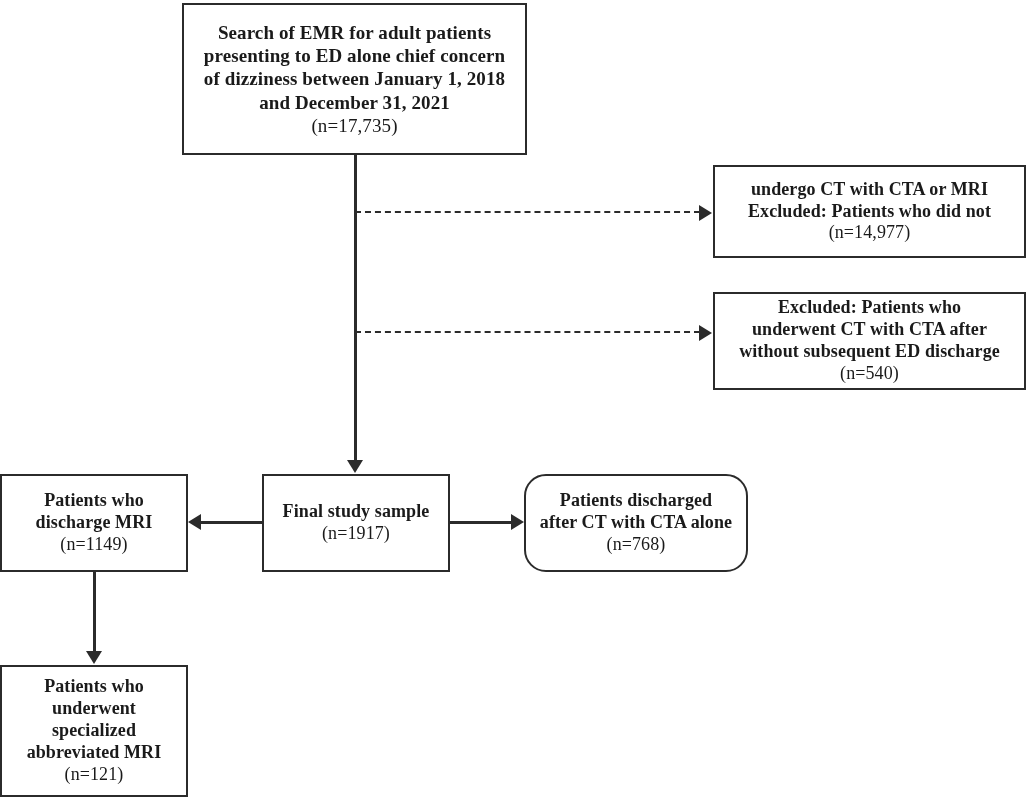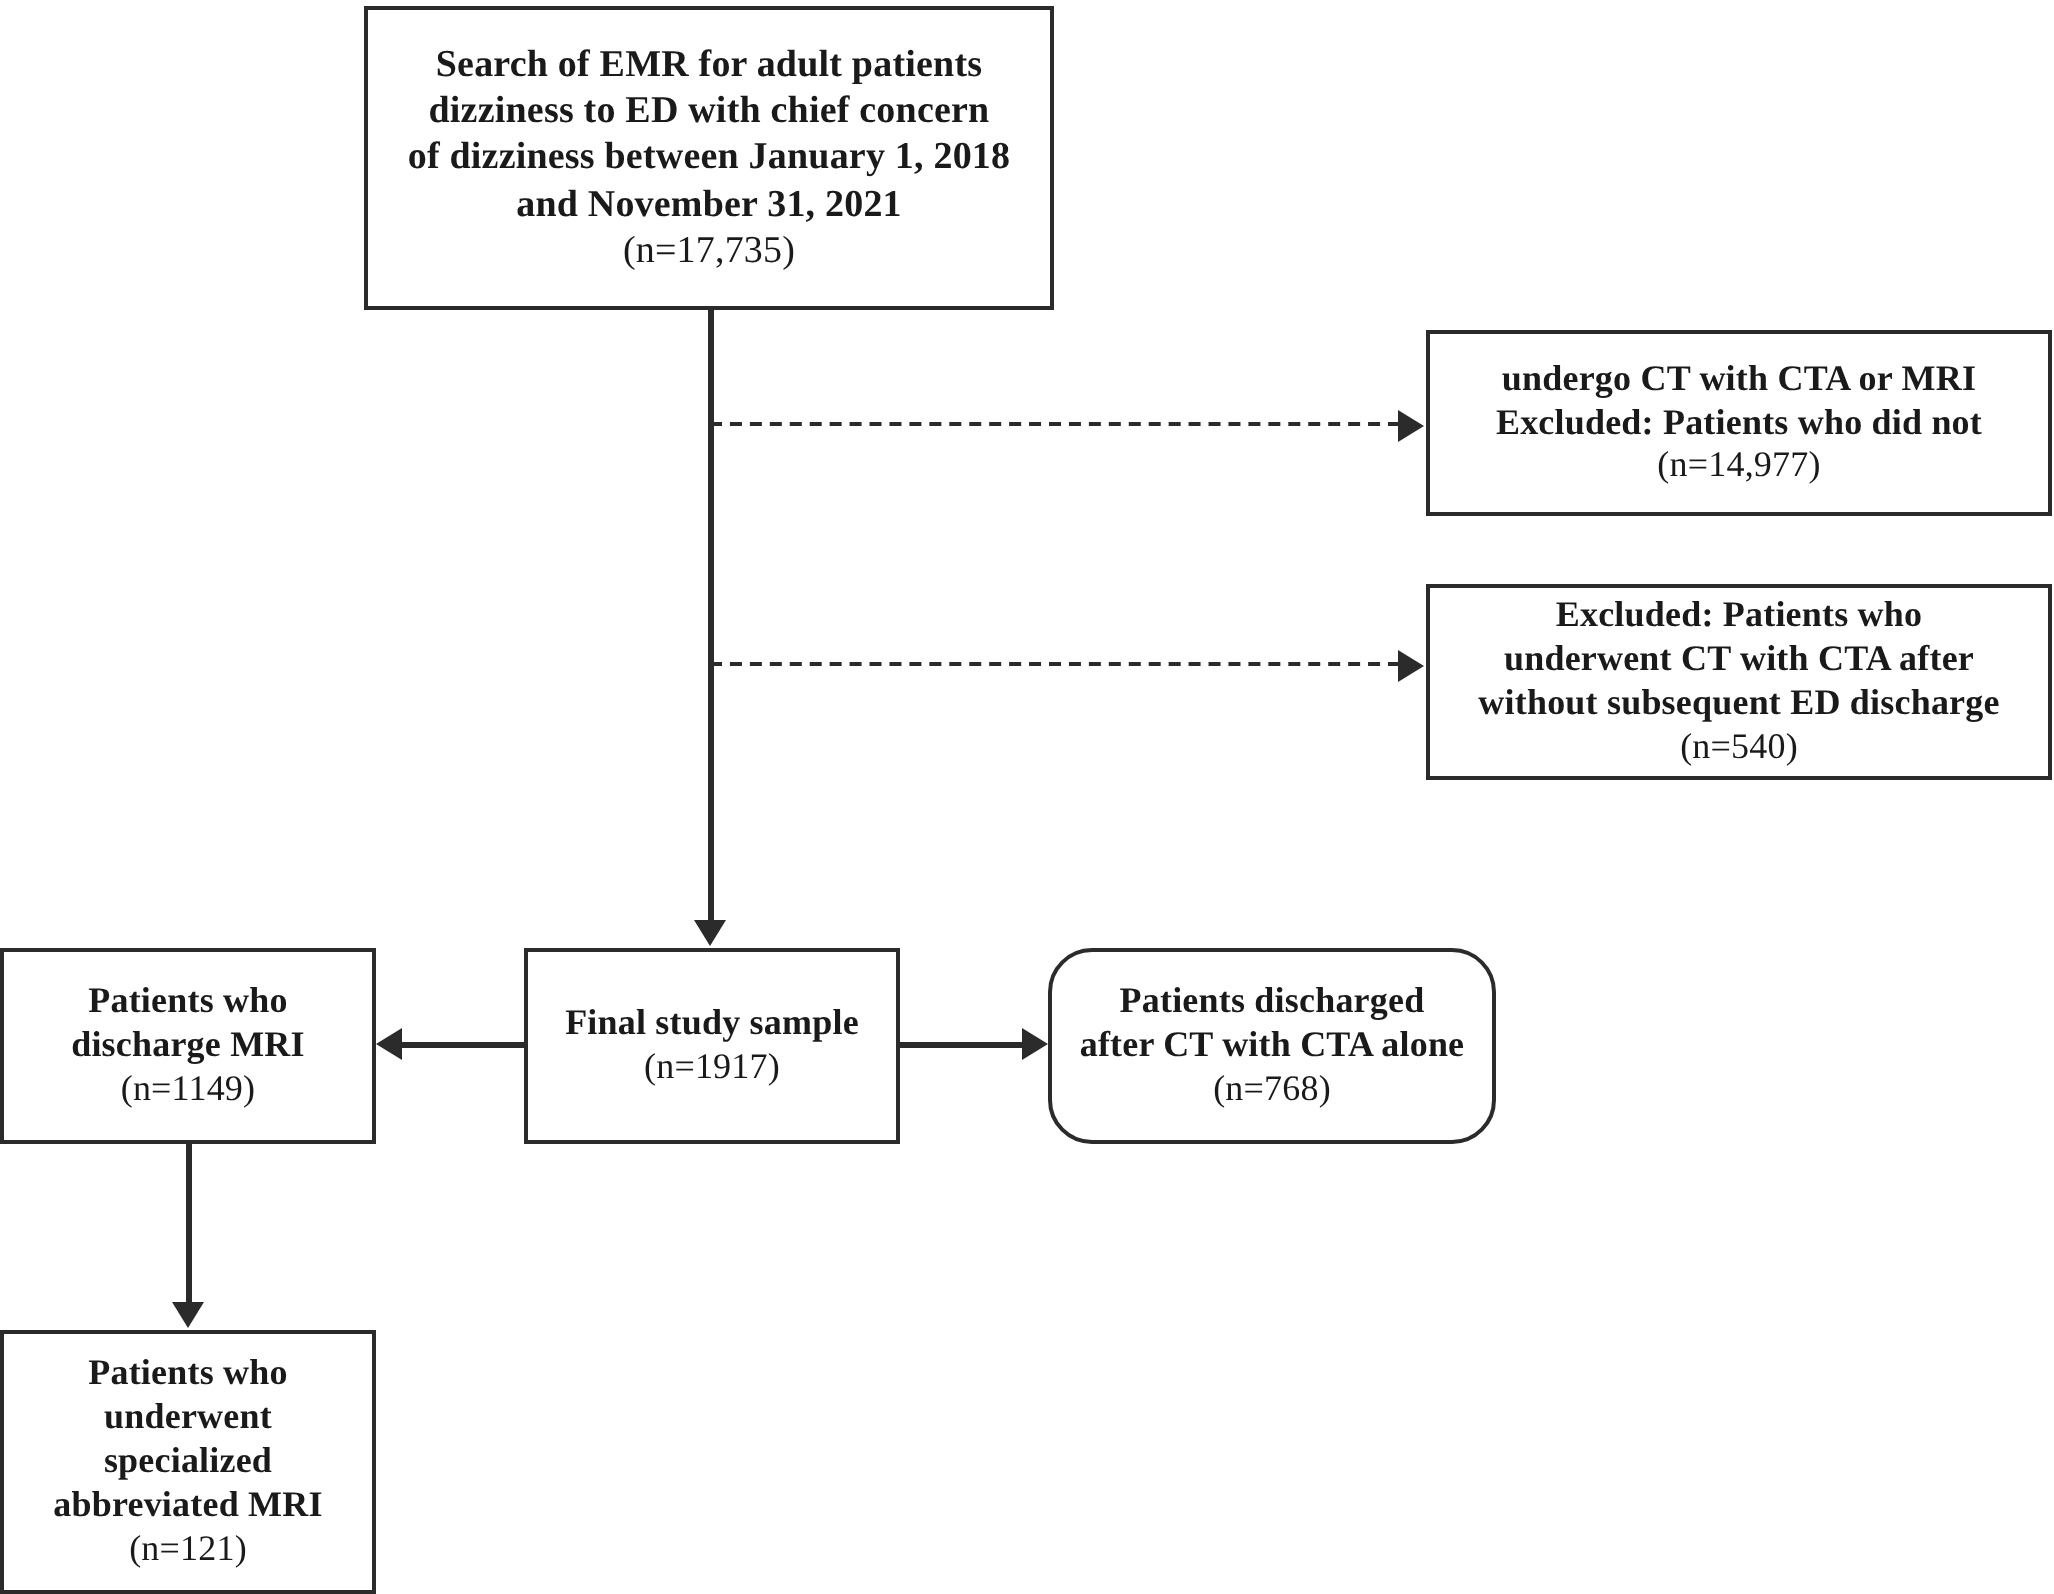--- a/index.html
+++ b/index.html
@@ -106,23 +106,23 @@
   #abbrev-line      { left: 93px;  top: 572px; height: 81px; }
   #abbrev-arrow     { left: 86px;  top: 651px; }
 </style>
 </head>
 <body>
 
 <div id="canvas">
 
   <div class="node" id="node-source">
     <span class="ttl">Search of EMR for adult patients</span>
-    <span class="ttl">dizziness to ED with chief concern</span>
+    <span class="ttl">presenting to ED alone chief concern</span>
     <span class="ttl">of dizziness between January 1, 2018</span>
-    <span class="ttl">and November 31, 2021</span>
+    <span class="ttl">and December 31, 2021</span>
     <span class="cnt">(n=17,735)</span>
   </div>
 
   <div class="node" id="node-excluded-1">
     <span class="ttl">undergo CT with CTA or MRI</span>
     <span class="ttl">Excluded: Patients who did not</span>
     <span class="cnt">(n=14,977)</span>
   </div>
 
   <div class="node" id="node-excluded-2">

